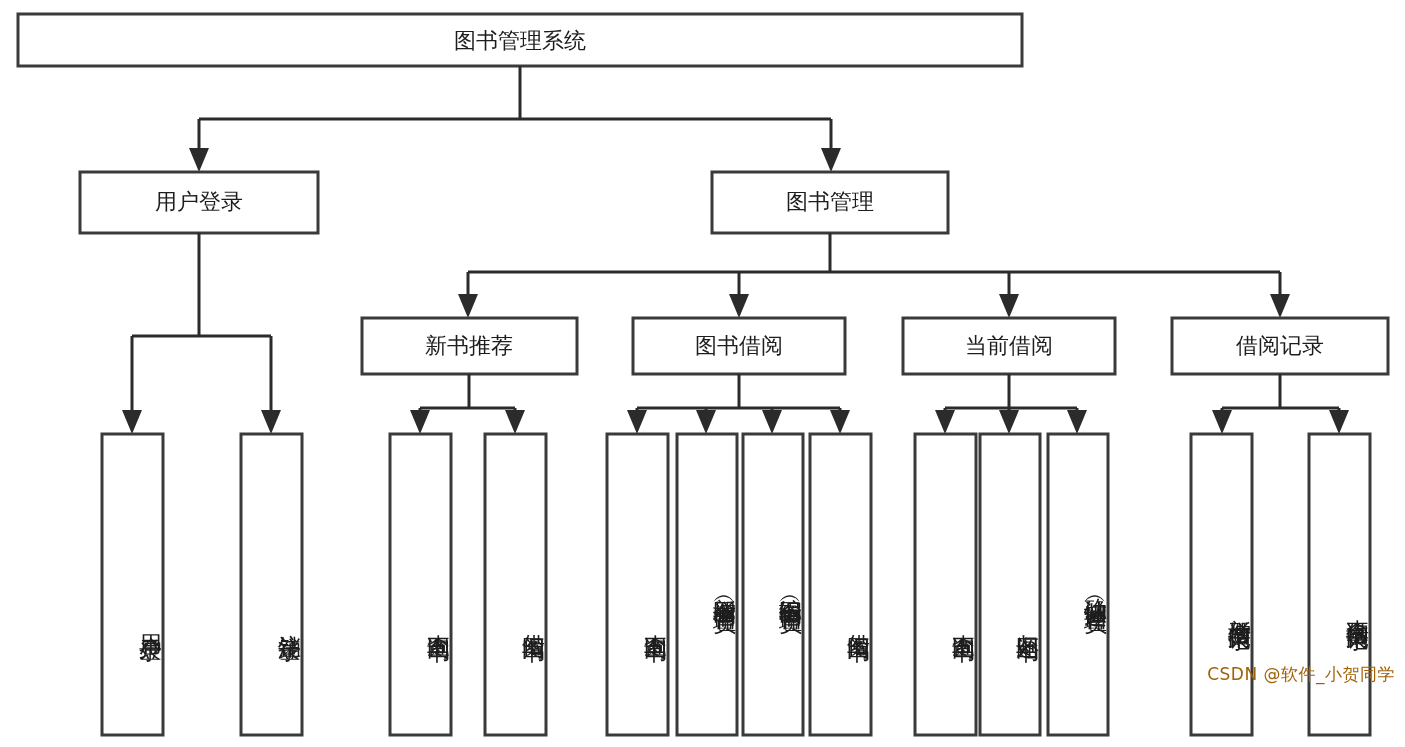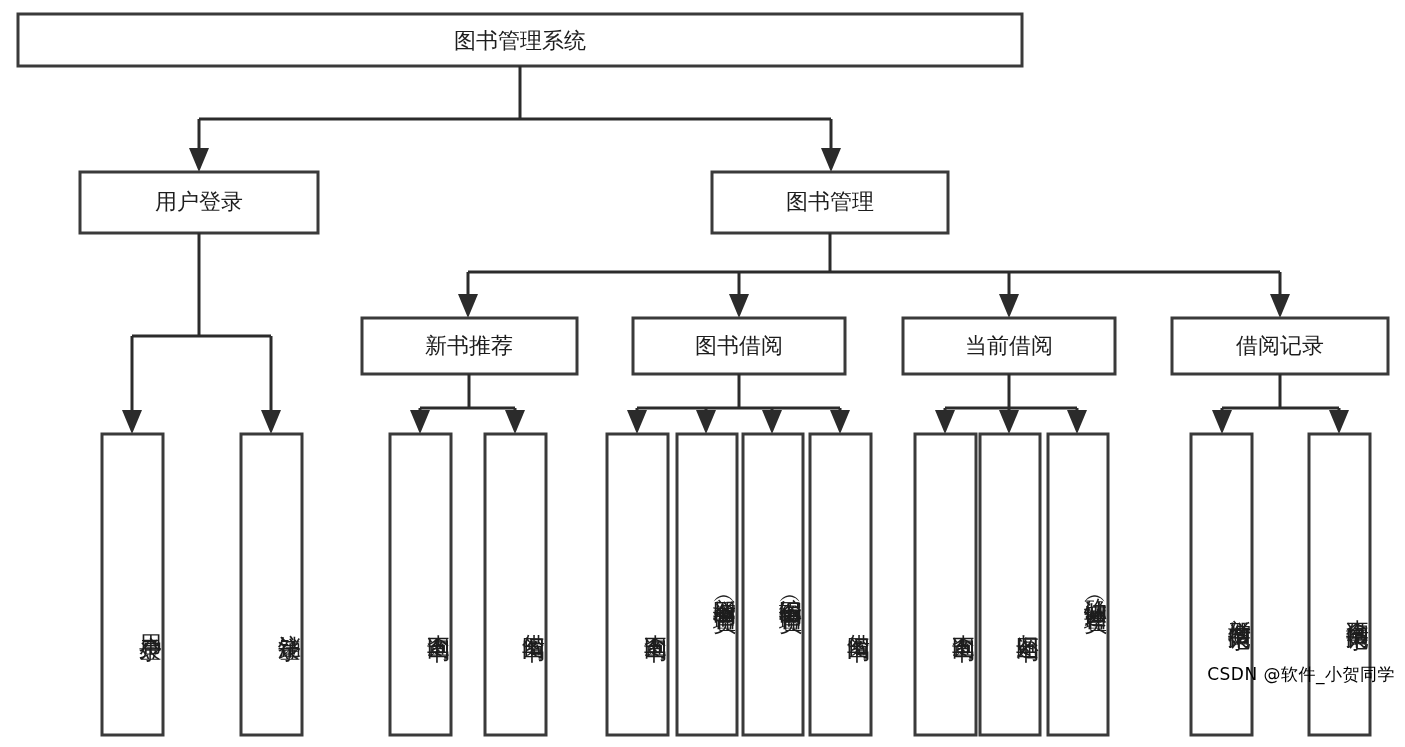--- a/index.html
+++ b/index.html
@@ -64,21 +64,21 @@
     justify-content: center;
     white-space: nowrap;
     pointer-events: none;
   }
   .watermark {
     position: absolute;
     right: 10px;
     bottom: 8px;
     font-family: "DejaVu Sans", "Liberation Sans", sans-serif;
     font-size: 17px;
-    color: #000000;
+    color: #a16207;
     white-space: nowrap;
     letter-spacing: 0.5px;
   }
 </style>
 </head>
 <body>
 
 <div id="diagram-root">
 
   <svg class="flowchart" viewBox="0 0 1405 747" xmlns="http://www.w3.org/2000/svg">

